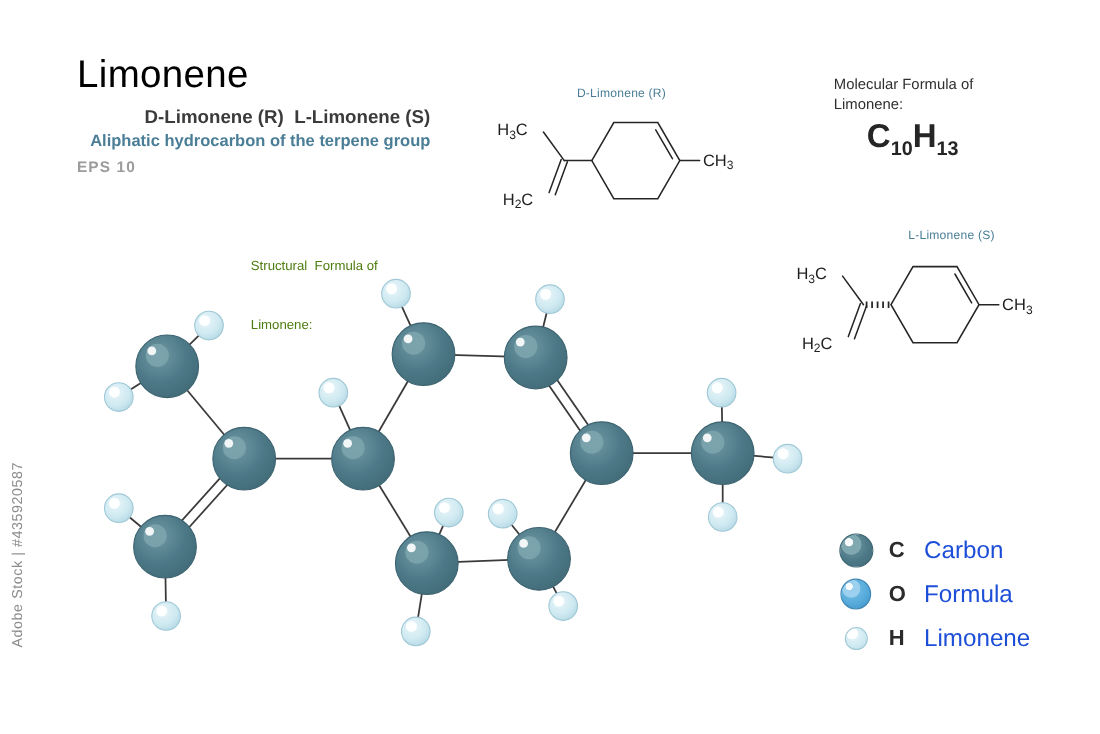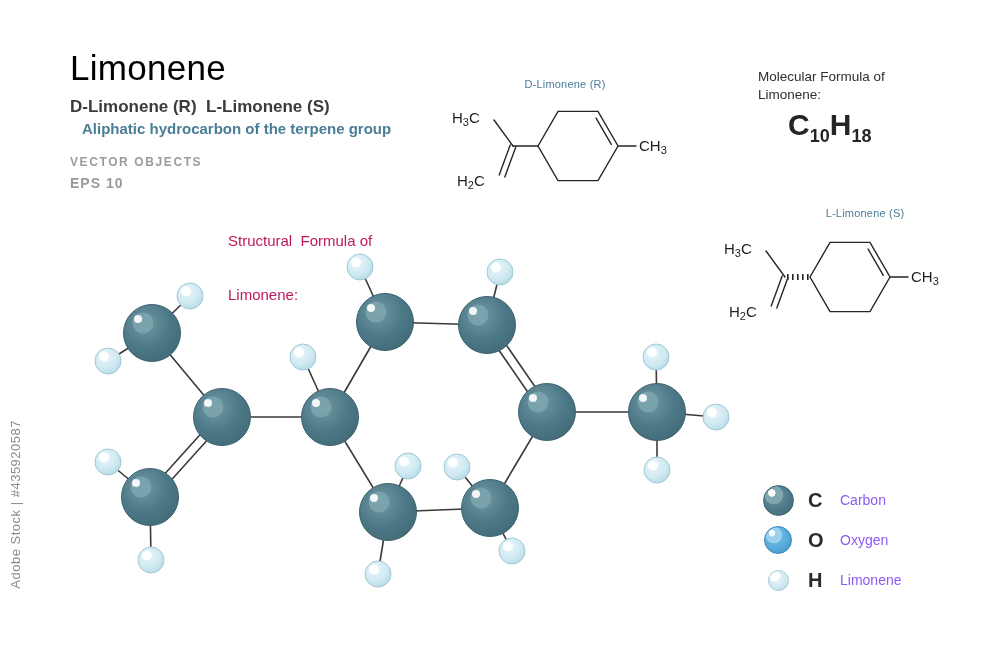--- a/index.html
+++ b/index.html
@@ -4,46 +4,46 @@
 <style>
   html,body{margin:0;padding:0;background:#fff;}
   .canvas{position:relative;width:1000px;height:667px;background:#fff;overflow:hidden;
           font-family:"Liberation Sans",sans-serif;color:#3b3b3b;}
 
   .watermark{position:absolute;left:8px;top:420px;writing-mode:vertical-rl;transform:rotate(180deg);
              font-size:13px;color:#8c8c8c;letter-spacing:.5px;white-space:pre;}
 
   .header{position:absolute;left:70px;top:48px;}
   .title{font-size:35px;font-weight:400;color:#000000;letter-spacing:.3px;}
-  .subtitle{margin-top:9px;font-size:17px;font-weight:700;color:#3b3b3b;white-space:pre;}
+  .subtitle{margin-top:9px;font-size:17px;font-weight:700;color:#3b3b3b;white-space:pre;text-align:right;}
   .tagline{margin-top:3px;font-size:15px;font-weight:700;color:#4a7e96;margin-left:12px;}
   .meta1{margin-top:18px;font-size:12px;font-weight:700;color:#9b9b9b;letter-spacing:1.6px;}
   .meta2{margin-top:6px;font-size:14px;font-weight:700;color:#9b9b9b;letter-spacing:1px;}
 
-  .structural-note{position:absolute;left:228px;top:196px;font-size:15px;color:#be185d;line-height:18px;white-space:pre;}
+  .structural-note{position:absolute;left:228px;top:196px;font-size:12px;color:#4d7c0f;line-height:18px;white-space:pre;}
 
   .mf-heading{position:absolute;left:758px;top:68px;font-size:13.5px;color:#2f2f2f;line-height:18px;}
   .mf-formula{position:absolute;left:788px;top:108px;font-size:30px;font-weight:600;color:#252525;}
   .mf-formula sub{font-size:18px;font-weight:700;}
 
   .sk{position:absolute;}
   .sk line,.sk polygon{stroke:#262626;stroke-width:1.4;fill:none;stroke-linecap:round;}
   .sk line.hash{stroke-width:6;stroke-dasharray:1.6 3.4;stroke-linecap:butt;}
   .sk text{font-family:"Liberation Sans",sans-serif;}
   .sk-text{font-size:15px;fill:#1f1f1f;}
   .sk-sub{font-size:11px;}
   .sk-label{font-size:11px;fill:#4a7e96;letter-spacing:.2px;}
 
   .molecule{position:absolute;left:0;top:0;}
 
   .legend{position:absolute;left:760px;top:484px;}
   .legend-row{display:flex;align-items:center;height:32px;margin-bottom:8px;}
   .sphere-box{width:36px;display:flex;justify-content:center;align-items:center;}
   .legend-symbol{width:32px;margin-left:12px;font-size:20px;font-weight:700;color:#2b2b2b;}
-  .legend-name{font-size:14px;color:#8b5cf6;}
+  .legend-name{font-size:22px;color:#1d4ed8;}
   .sphere{border-radius:50%;display:block;box-sizing:border-box;}
   .sphere-carbon{width:31px;height:31px;border:1px solid #3c6571;background:
     radial-gradient(circle at 27% 24%, rgba(255,255,255,.95) 0 3.5px, rgba(255,255,255,0) 4px),
     radial-gradient(circle at 34% 31%, #80a8b1 0 9px, rgba(0,0,0,0) 9.5px),
     radial-gradient(circle at 38% 33%, #6f99a3 0%, #4d7887 55%, #3f6974 100%);}
   .sphere-oxygen{width:28px;height:28px;border:1px solid #3c85b5;background:
     radial-gradient(circle at 27% 24%, rgba(255,255,255,.95) 0 3px, rgba(255,255,255,0) 3.5px),
     radial-gradient(circle at 34% 31%, #9bd0ee 0 8px, rgba(0,0,0,0) 8.5px),
     radial-gradient(circle at 38% 33%, #7cc0e6 0%, #57abdb 55%, #3f90c4 100%);}
   .sphere-hydrogen{width:21px;height:21px;border:1px solid #a0c9d7;background:
@@ -54,34 +54,33 @@
 <body>
 
 <div class="canvas">
 
   <div class="watermark">Adobe Stock | #435920587</div>
 
   <div class="header">
     <div class="title">Limonene</div>
     <div class="subtitle">D-Limonene (R)  L-Limonene (S)</div>
     <div class="tagline">Aliphatic hydrocarbon of the terpene group</div>
-    <div class="meta1">VECTOR OBJECTS</div>
     <div class="meta2">EPS 10</div>
   </div>
 
   <div class="structural-note">
     <div>Structural  Formula of</div>
     <div>Limonene:</div>
   </div>
 
   <div class="mf-heading">
     <div>Molecular Formula of</div>
     <div>Limonene:</div>
   </div>
-  <div class="mf-formula"><span>C</span><sub>10</sub><span>H</span><sub>18</sub></div>
+  <div class="mf-formula"><span>C</span><sub>10</sub><span>H</span><sub>13</sub></div>
 
   <svg class="sk" style="left:430px;top:76px" width="270" height="130" viewBox="0 0 270 130">
     <text class="sk-label" x="135" y="12" text-anchor="middle">D-Limonene (R)</text>
     <polygon points="108,70 128,35.4 168,35.4 188,70 168,104.6 128,104.6"></polygon>
     <line x1="166.1" y1="42.1" x2="181.3" y2="68.3"></line>
     <line x1="188" y1="70" x2="206" y2="70"></line>
     <line x1="108" y1="70" x2="83" y2="70"></line>
     <line x1="83" y1="70" x2="64" y2="44"></line>
     <line x1="85.8" y1="71" x2="74.8" y2="101"></line>
     <line x1="80.2" y1="69" x2="69.2" y2="99"></line>
@@ -257,21 +256,21 @@
           <span class="sphere sphere-carbon"></span>
         </span>
       <span class="legend-symbol">C</span>
       <span class="legend-name">Carbon</span>
     </div>
     <div class="legend-row">
       <span class="sphere-box">
           <span class="sphere sphere-oxygen"></span>
         </span>
       <span class="legend-symbol">O</span>
-      <span class="legend-name">Oxygen</span>
+      <span class="legend-name">Formula</span>
     </div>
     <div class="legend-row">
       <span class="sphere-box">
           <span class="sphere sphere-hydrogen"></span>
         </span>
       <span class="legend-symbol">H</span>
       <span class="legend-name">Limonene</span>
     </div>
   </div>
 

